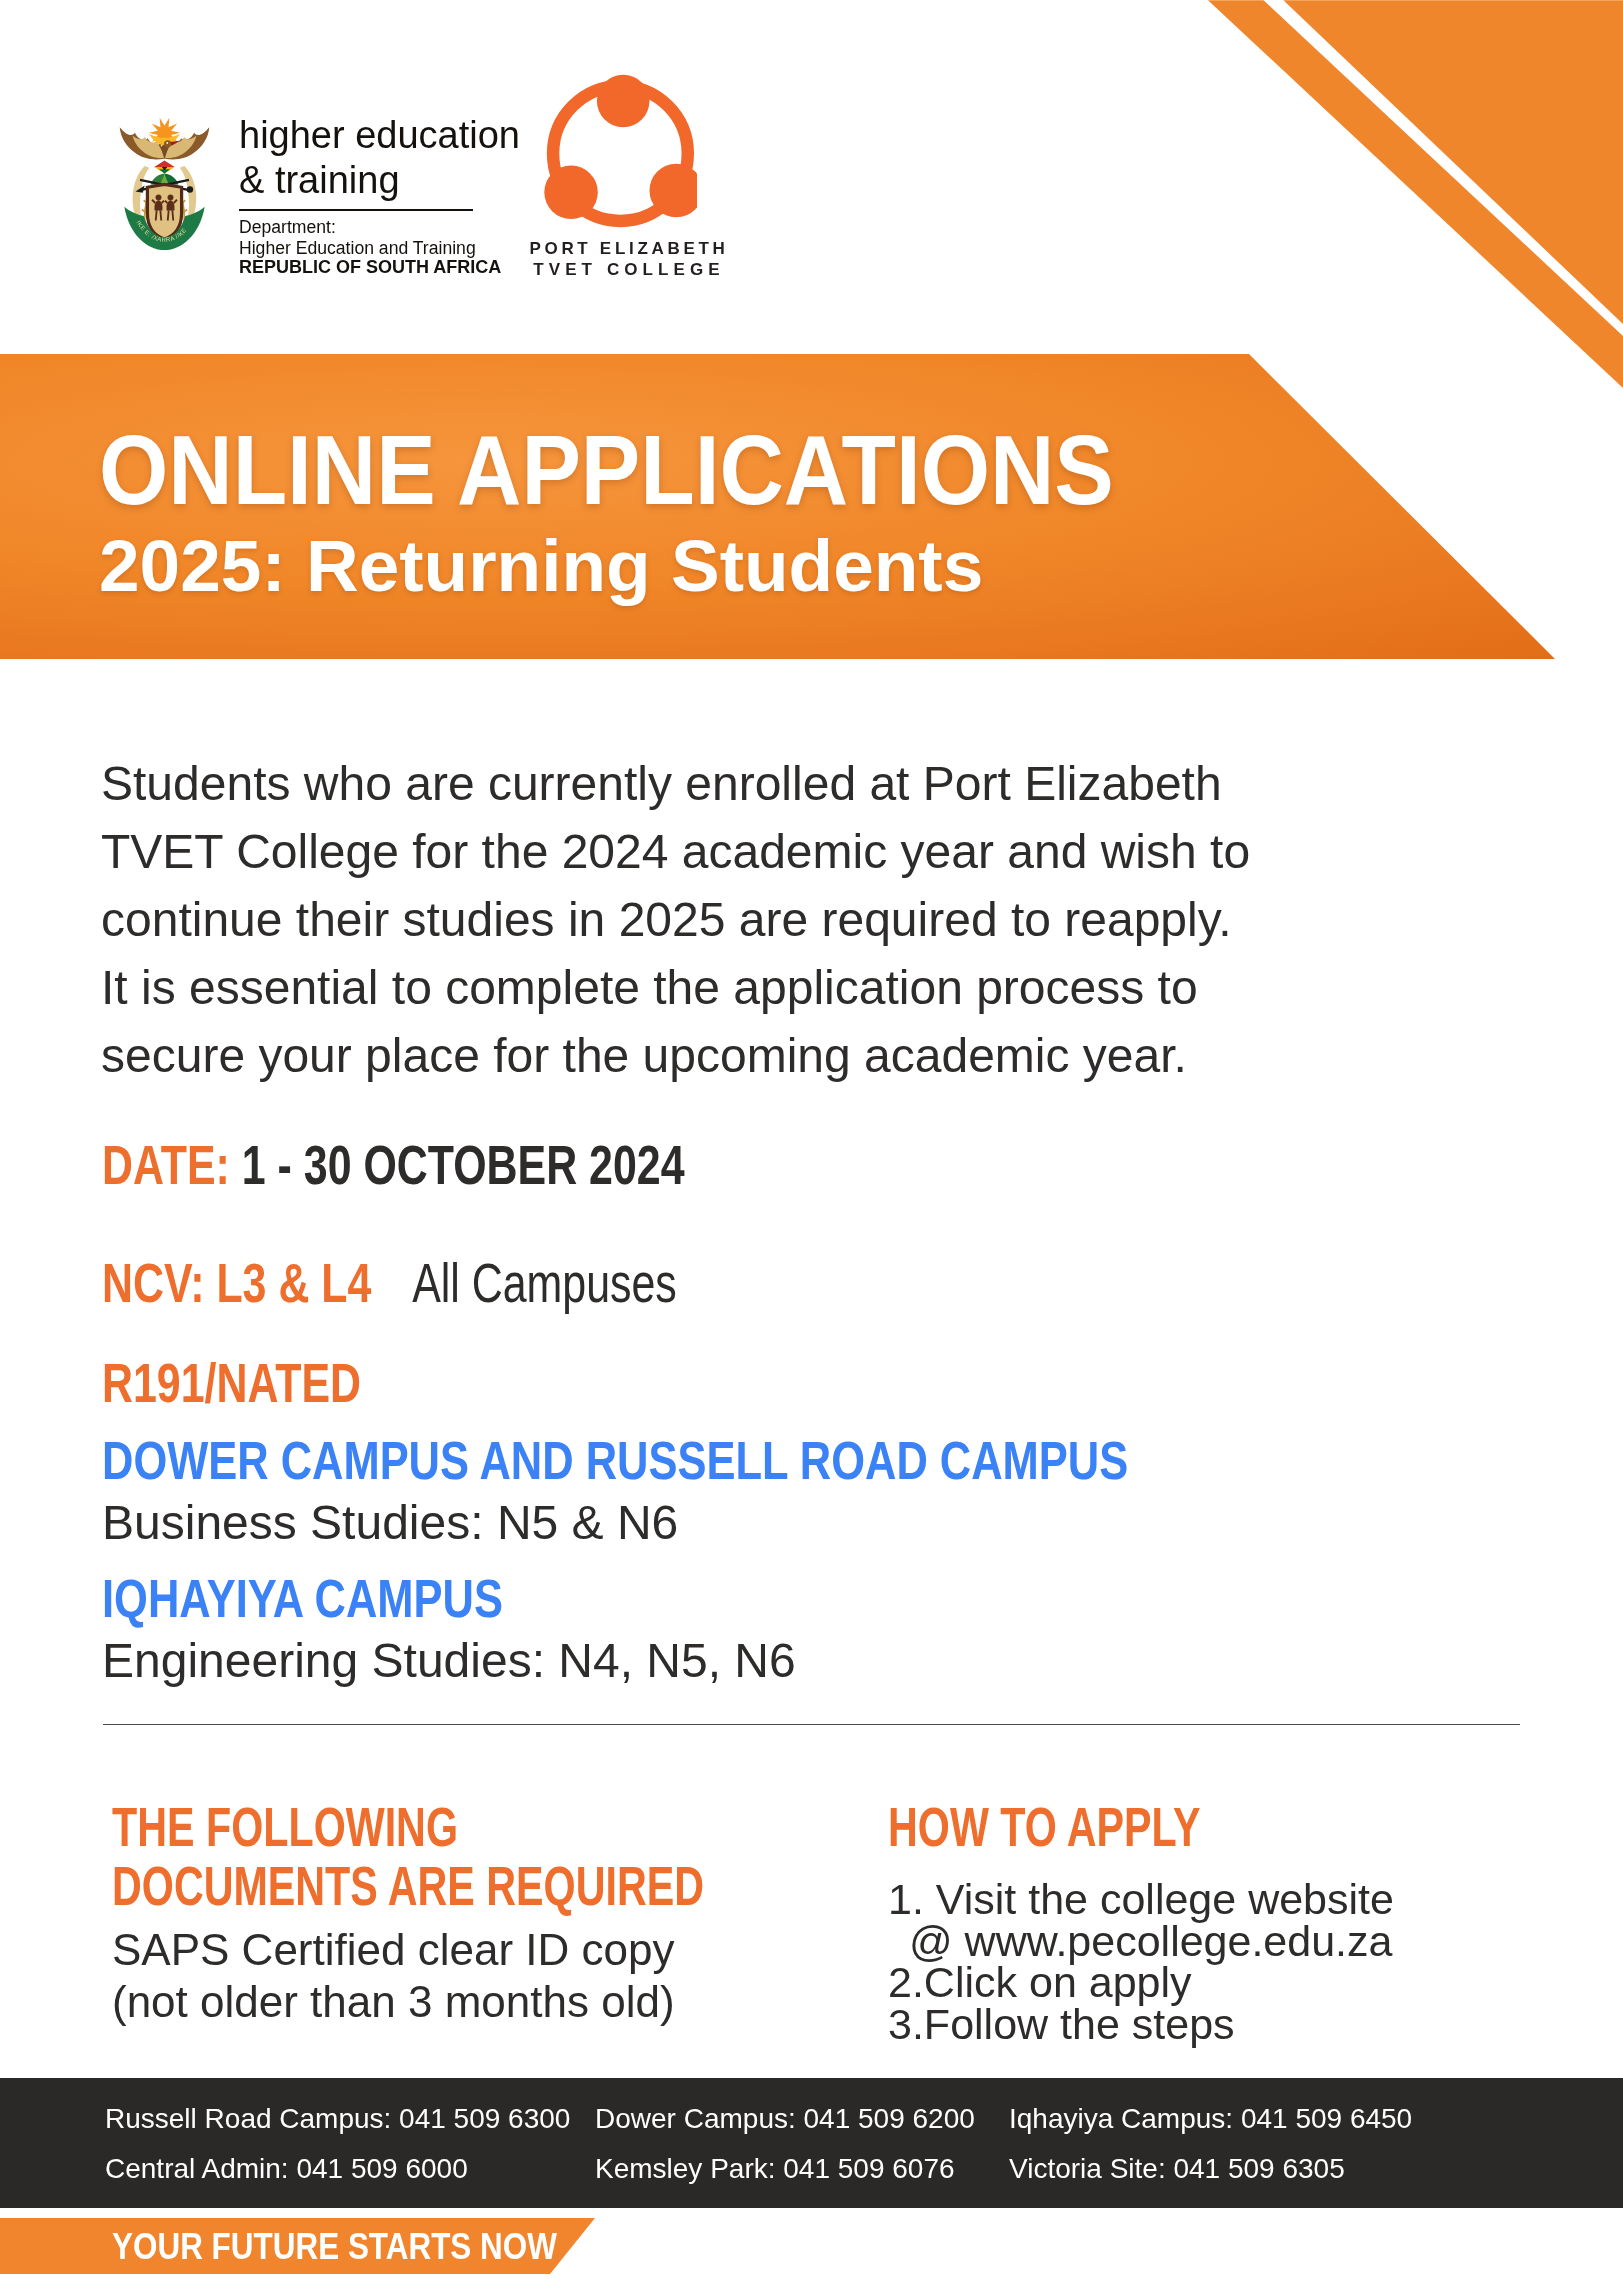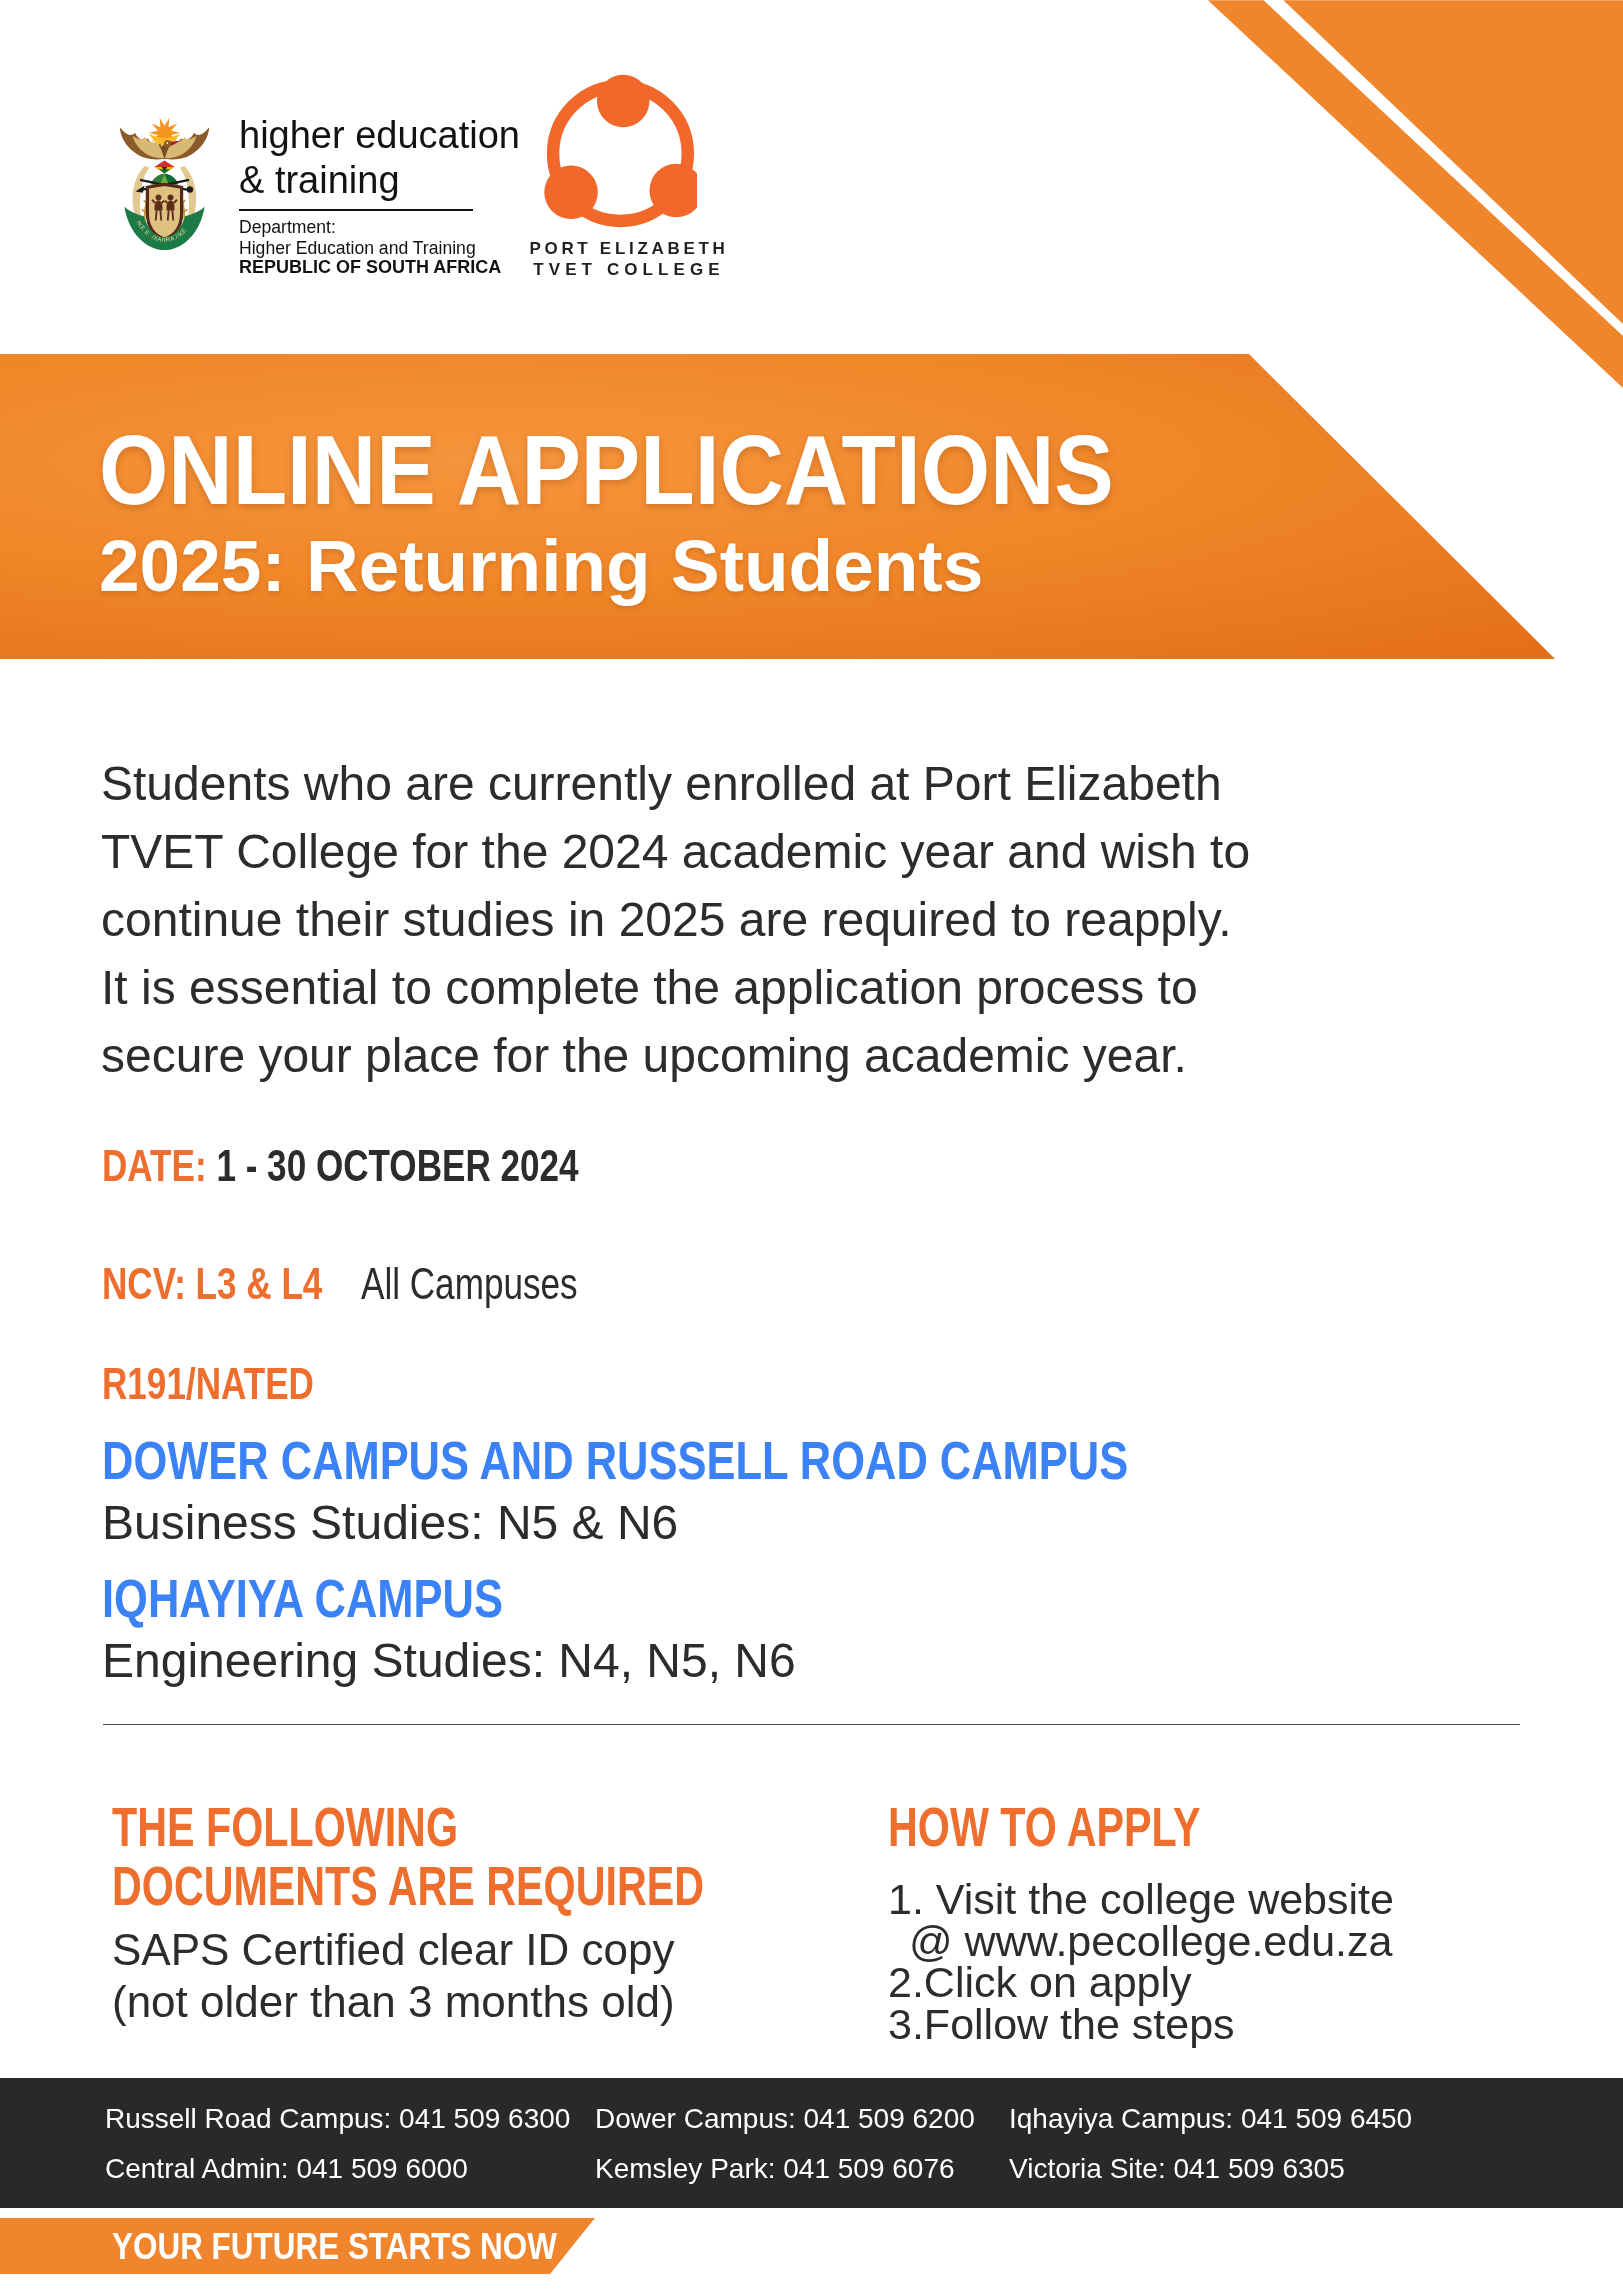--- a/index.html
+++ b/index.html
@@ -30,21 +30,21 @@
   #banner-title{left:99px;top:66px;font-size:99px;font-weight:bold;color:#ffffff;
                 line-height:1;text-shadow:0 2.8px 7.4px rgba(110,45,0,.25);}
   #banner-subtitle{left:99px;top:175px;font-size:73px;font-weight:bold;color:#ffffff;
                    line-height:1;text-shadow:0 2.3px 5.6px rgba(110,45,0,.22);}
 
   
   #intro{left:101px;top:750px;width:1388px;font-size:48px;line-height:68px;
          white-space:pre-line;color:#2e2c2b;}
 
   
-  .h-row{left:102px;font-size:45px;font-weight:bold;line-height:69px;white-space:nowrap;}
+  .h-row{left:102px;font-size:55px;font-weight:bold;line-height:69px;white-space:nowrap;}
   .orange{color:#ee6e2e;}
   .dark{color:#2e2c2b;}
   #row-date{top:1131px;}
   #row-ncv{top:1249px;}
   #row-nated{top:1349px;}
   #ncv-value{font-weight:normal;margin-left:37px;}
   .campus-name{left:102px;font-size:53px;font-weight:bold;color:#3b82f6;line-height:60px;}
   .campus-courses{left:102px;font-size:48px;color:#2e2c2b;line-height:60px;}
   #campus1-name{top:1431px;}
   #campus1-courses{top:1493px;}

